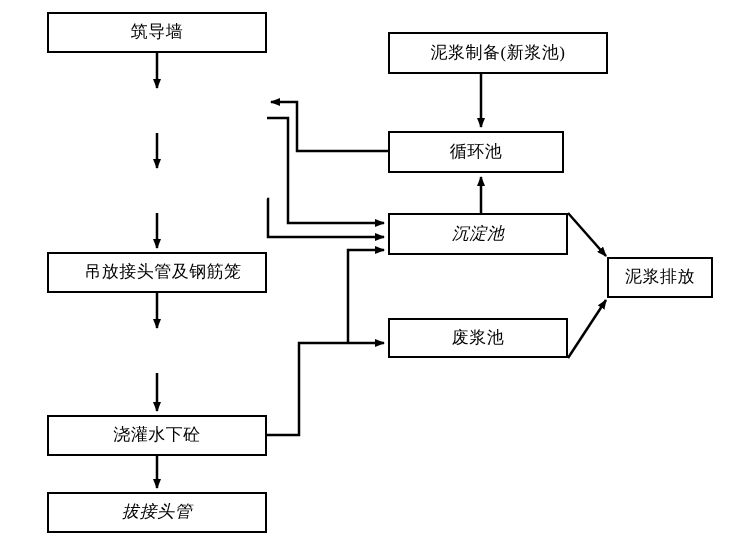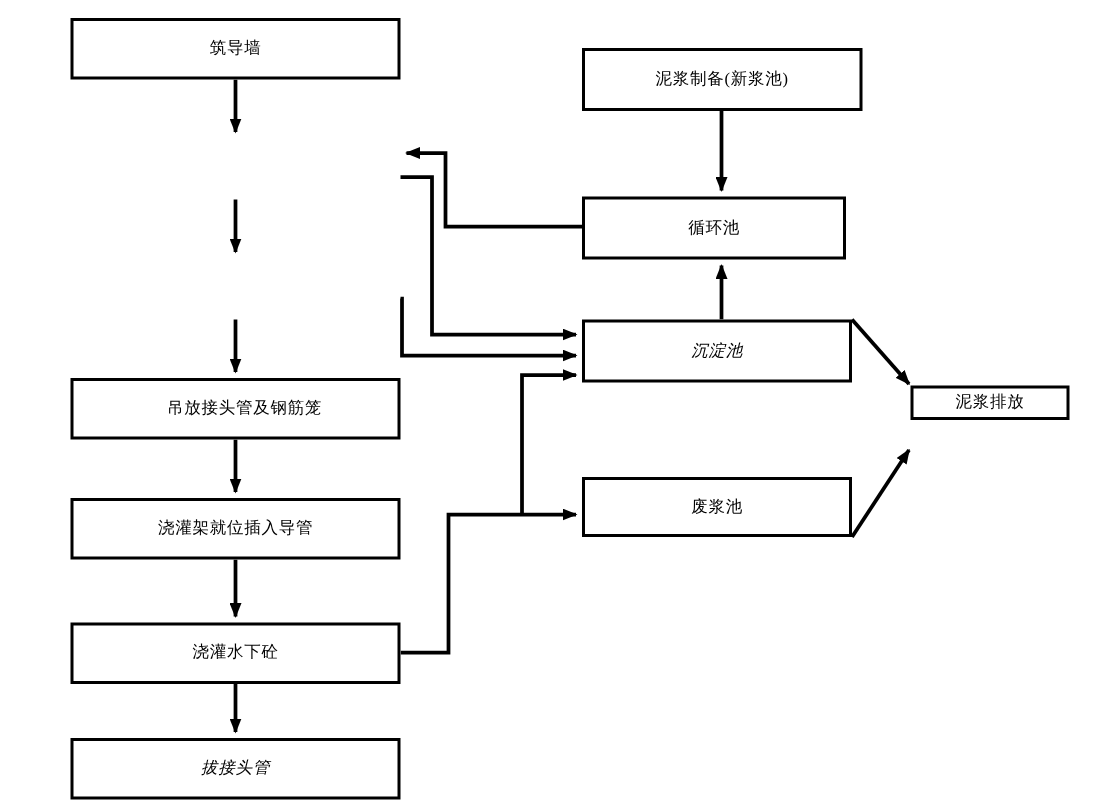--- a/index.html
+++ b/index.html
@@ -29,21 +29,21 @@
   .node {
     position: absolute;
     box-sizing: border-box;
     border: 2px solid #000000;
     background: #ffffff;
     display: flex;
     align-items: center;
     justify-content: center;
     text-align: center;
     color: #000000;
-    font-size: 11px;
+    font-size: 17px;
     line-height: 1.1;
     letter-spacing: 0.5px;
     white-space: nowrap;
     z-index: 2;
   }
   .node-label {
     display: block;
   }
 </style>
 </head>
@@ -87,45 +87,42 @@
   <div class="node" style="left:47px; top:12px; width:220px; height:41px;">
     <span class="node-label">筑导墙</span>
   </div>
 
 
 
   <div class="node" style="left:47px; top:252px; width:220px; height:41px;padding-left:12px;">
     <span class="node-label">吊放接头管及钢筋笼</span>
   </div>
 
-  <div class="node" style="left:47px; top:332px; width:220px; height:41px;">
-    <span class="node-label">浇灌架就位插入导管</span>
-  </div>
 
   <div class="node" style="left:47px; top:415px; width:220px; height:41px;">
     <span class="node-label">浇灌水下砼</span>
   </div>
 
   <div class="node" style="left:47px; top:492px; width:220px; height:41px;font-style:italic;">
     <span class="node-label">拔接头管</span>
   </div>
 
-  <div class="node" style="left:388px; top:32px; width:187px; height:42px;">
+  <div class="node" style="left:388px; top:32px; width:220px; height:42px;">
     <span class="node-label">泥浆制备(新浆池)</span>
   </div>
 
   <div class="node" style="left:388px; top:131px; width:176px; height:42px;">
     <span class="node-label">循环池</span>
   </div>
 
   <div class="node" style="left:388px; top:213px; width:180px; height:42px;font-style:italic;">
     <span class="node-label">沉淀池</span>
   </div>
 
   <div class="node" style="left:388px; top:318px; width:180px; height:40px;">
     <span class="node-label">废浆池</span>
   </div>
 
-  <div class="node" style="left:607px; top:257px; width:106px; height:23px;align-items:center;">
+  <div class="node" style="left:607px; top:257px; width:106px; height:41px;align-items:center;">
     <span class="node-label">泥浆排放</span>
   </div>
 
 </div>
 
 </body></html>

